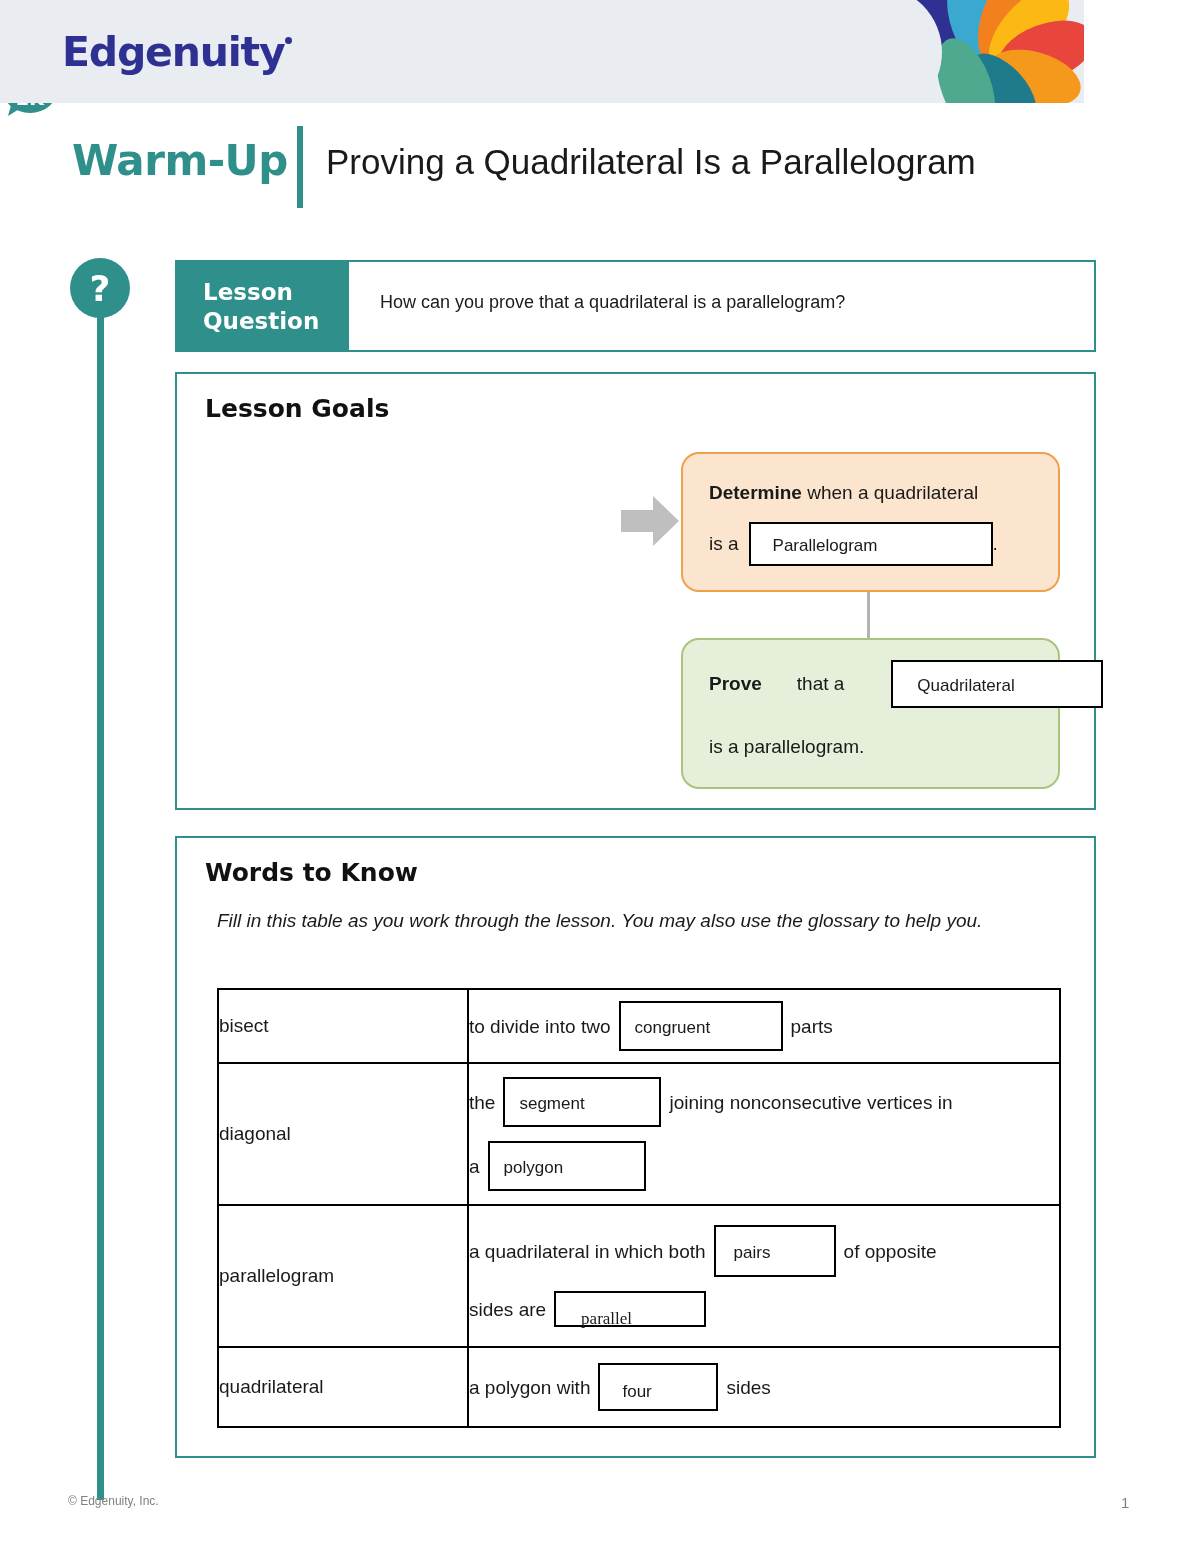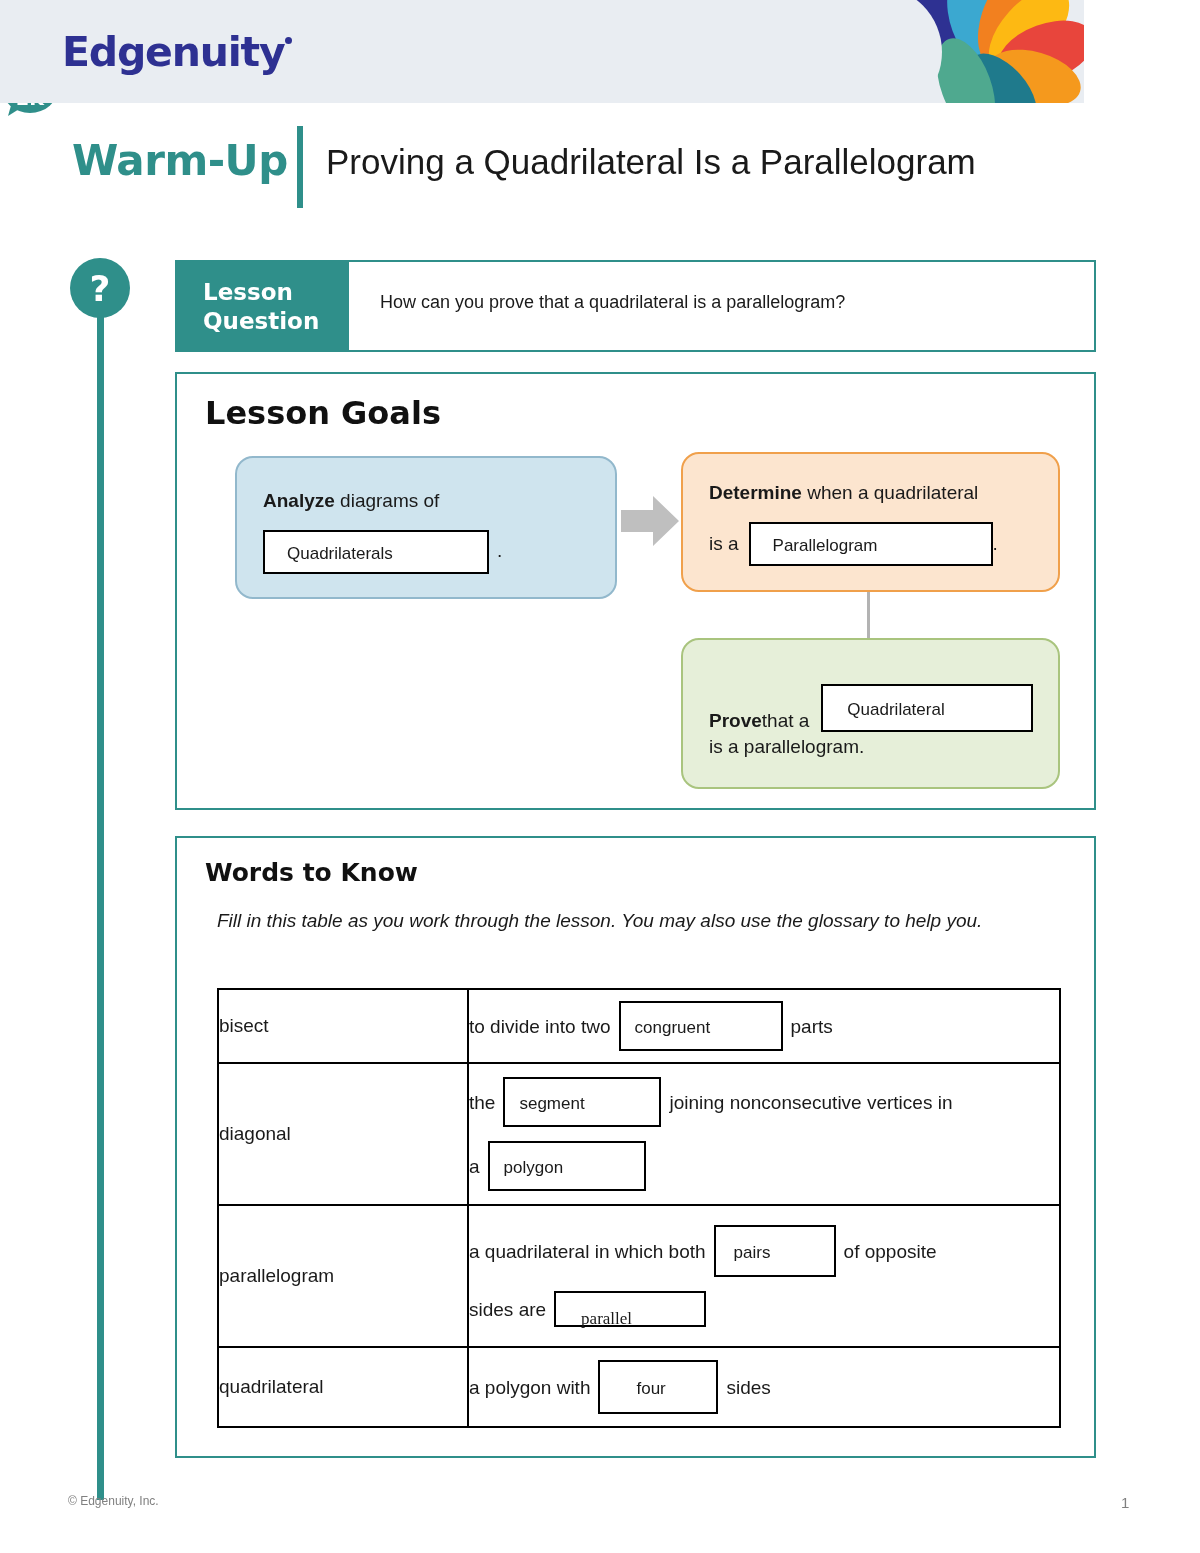--- a/index.html
+++ b/index.html
@@ -163,21 +163,21 @@
     width: 921px;
     height: 438px;
     border: 2px solid #2f8f8a;
     box-sizing: border-box;
     background: #fff;
   }
   .goals-title {
     position: absolute;
     left: 28px;
     top: 20px;
-    font-size: 32px;
+    font-size: 25px;
     font-weight: bold;
     color: #111;
     font-family: "DejaVu Sans", sans-serif;
   }
 
   .goal-box {
     position: absolute;
     box-sizing: border-box;
     border-radius: 18px;
     border-width: 2px;
@@ -378,48 +378,40 @@
   <div class="lq-label">
     <div>Lesson</div>
     <div>Question</div>
   </div>
   <div class="lq-text">How can you prove that a quadrilateral is a parallelogram?</div>
 </div>
 
 <div class="goals-wrap">
   <div class="goals-title">Lesson Goals</div>
 
-  <div class="goal-box goal-blue">
-    <div class="goal-line" style="left:26px; top:32px;">
-      <b>Analyze</b><span> diagrams of</span>
-    </div>
-    <div class="goal-line" style="left:26px; top:72px;">
-      <span class="answer-box" style="width:226px; height:44px; line-height:44px; padding-left:22px;">Quadrilaterals</span><span class="txt after" style="padding-left:8px;">.</span>
-    </div>
-  </div>
 
   <svg class="arrow-right" viewBox="0 0 62 62">
     <path d="M2 20 L34 20 L34 6 L60 31 L34 56 L34 42 L2 42 Z" fill="#bfbfbf"></path>
   </svg>
 
   <div class="goal-box goal-orange">
     <div class="goal-line" style="left:26px; top:28px;">
       <b>Determine</b><span> when a quadrilateral</span>
     </div>
     <div class="goal-line" style="left:26px; top:68px; display:flex; align-items:center;">
       <span class="txt" style="padding-right:10px;">is a</span>
         <span class="answer-box" style="width:244px; height:44px; line-height:44px; padding-left:22px;">Parallelogram</span>
         <span class="txt after">.</span>
     </div>
   </div>
 
   <div class="connector"></div>
 
   <div class="goal-box goal-green">
-    <div class="goal-line" style="left:26px; top:44px; display:flex; align-items:flex-end;">
+    <div class="goal-line" style="left:26px; top:20px; display:flex; align-items:center;gap:35px;">
       <b>Prove</b>
         <span style="padding-right:12px;"> that a</span>
         <span class="answer-box" style="width:212px; height:48px; line-height:48px; padding-left:24px;">Quadrilateral</span>
     </div>
     <div class="goal-line" style="left:26px; top:96px;">is a parallelogram.</div>
   </div>
 </div>
 
 <div class="w2k-wrap">
   <div class="w2k-title">Words to Know</div>
@@ -468,21 +460,21 @@
             <span class="txt after"></span>
           </div>
         </td>
       </tr>
 
       <tr>
         <td class="term" style="height:78px;">quadrilateral</td>
         <td class="def">
           <div class="defline">
             <span class="txt">a polygon with</span>
-            <span class="answer-box" style="width:120px; height:54px; line-height:54px; padding-left:36px;">four</span>
+            <span class="answer-box" style="width:120px; height:48px; line-height:54px; padding-left:22px;">four</span>
             <span class="txt after">sides</span>
           </div>
         </td>
       </tr>
     </tbody>
   </table>
 </div>
 
 <div class="footer-copy">© Edgenuity, Inc.</div>
 <div class="footer-page">1</div>

